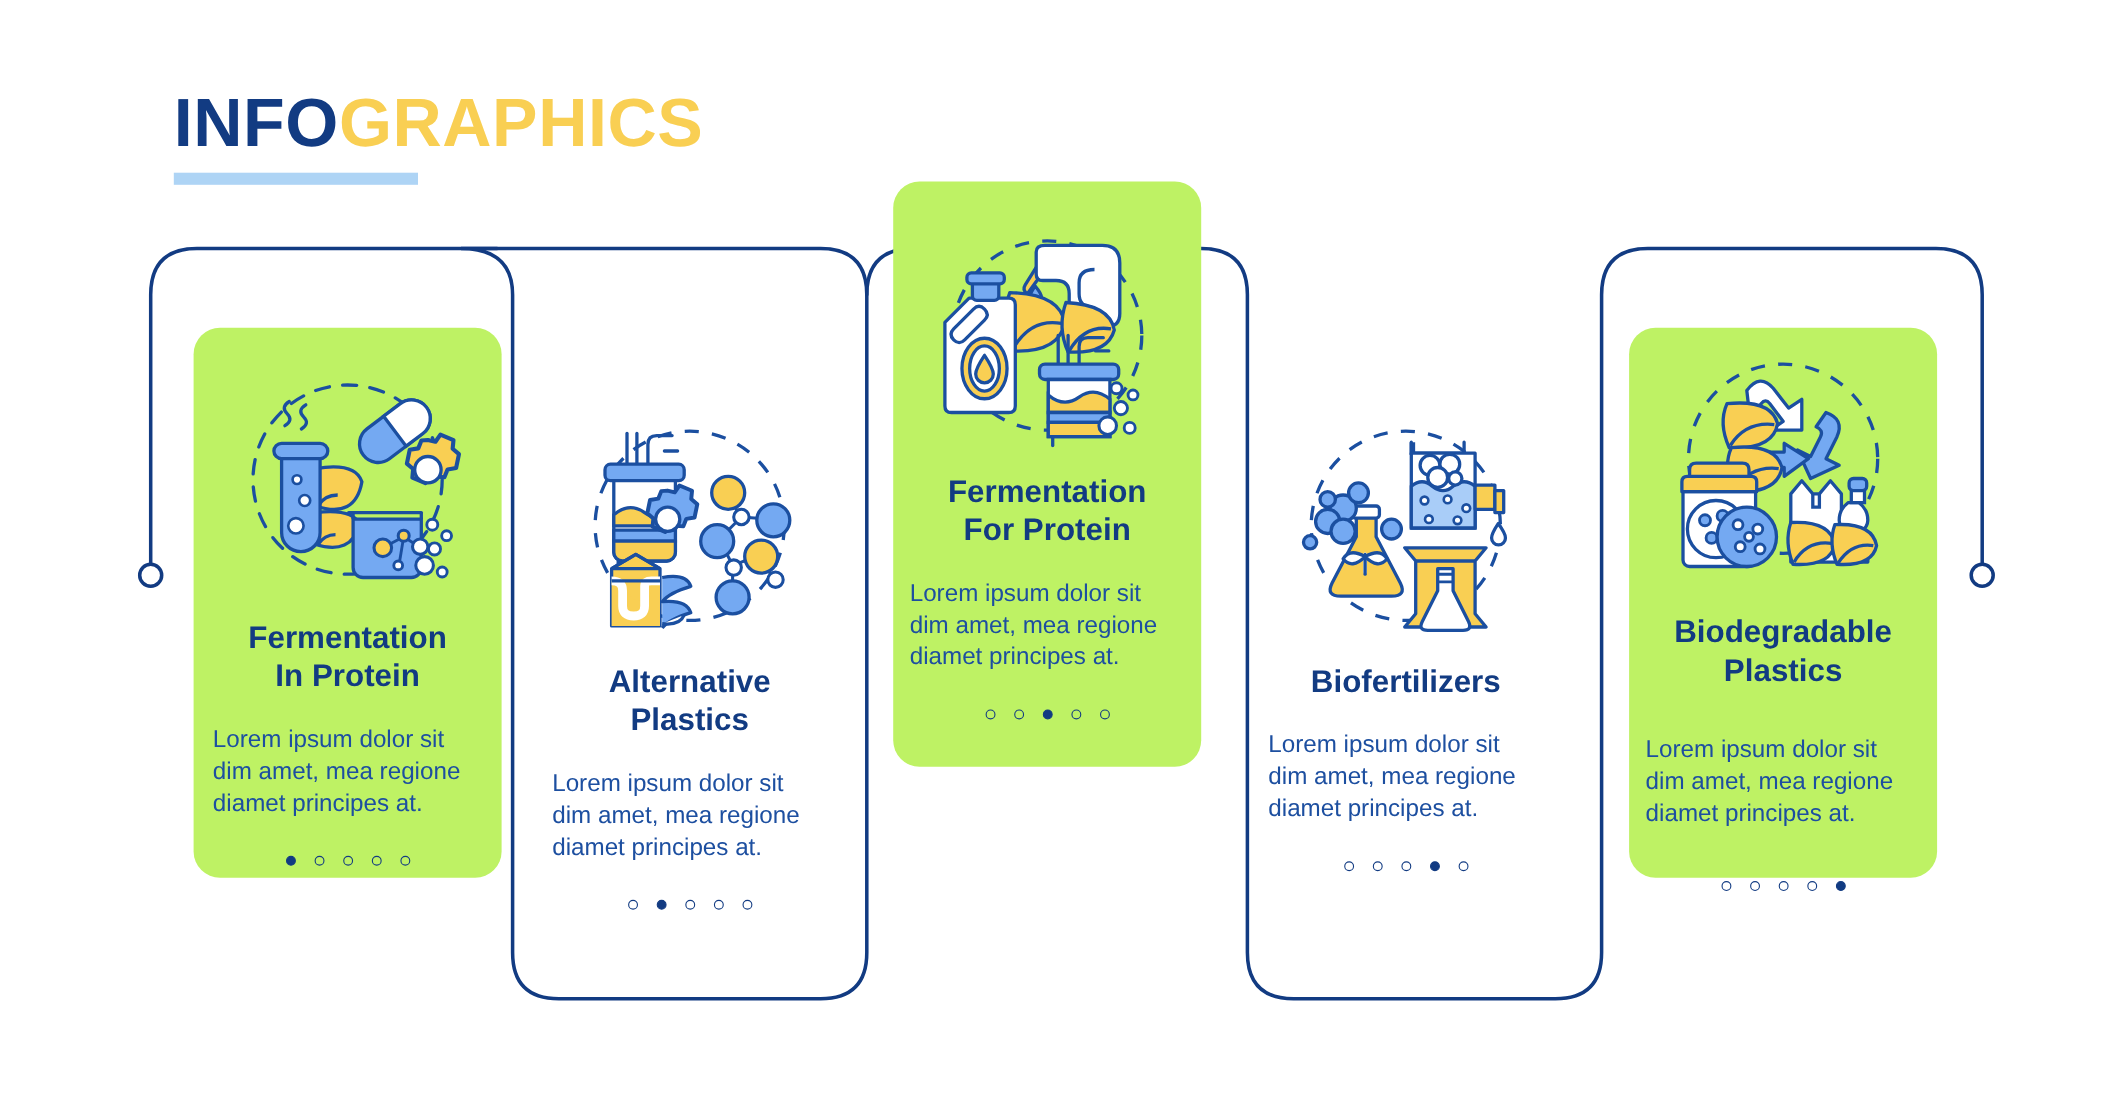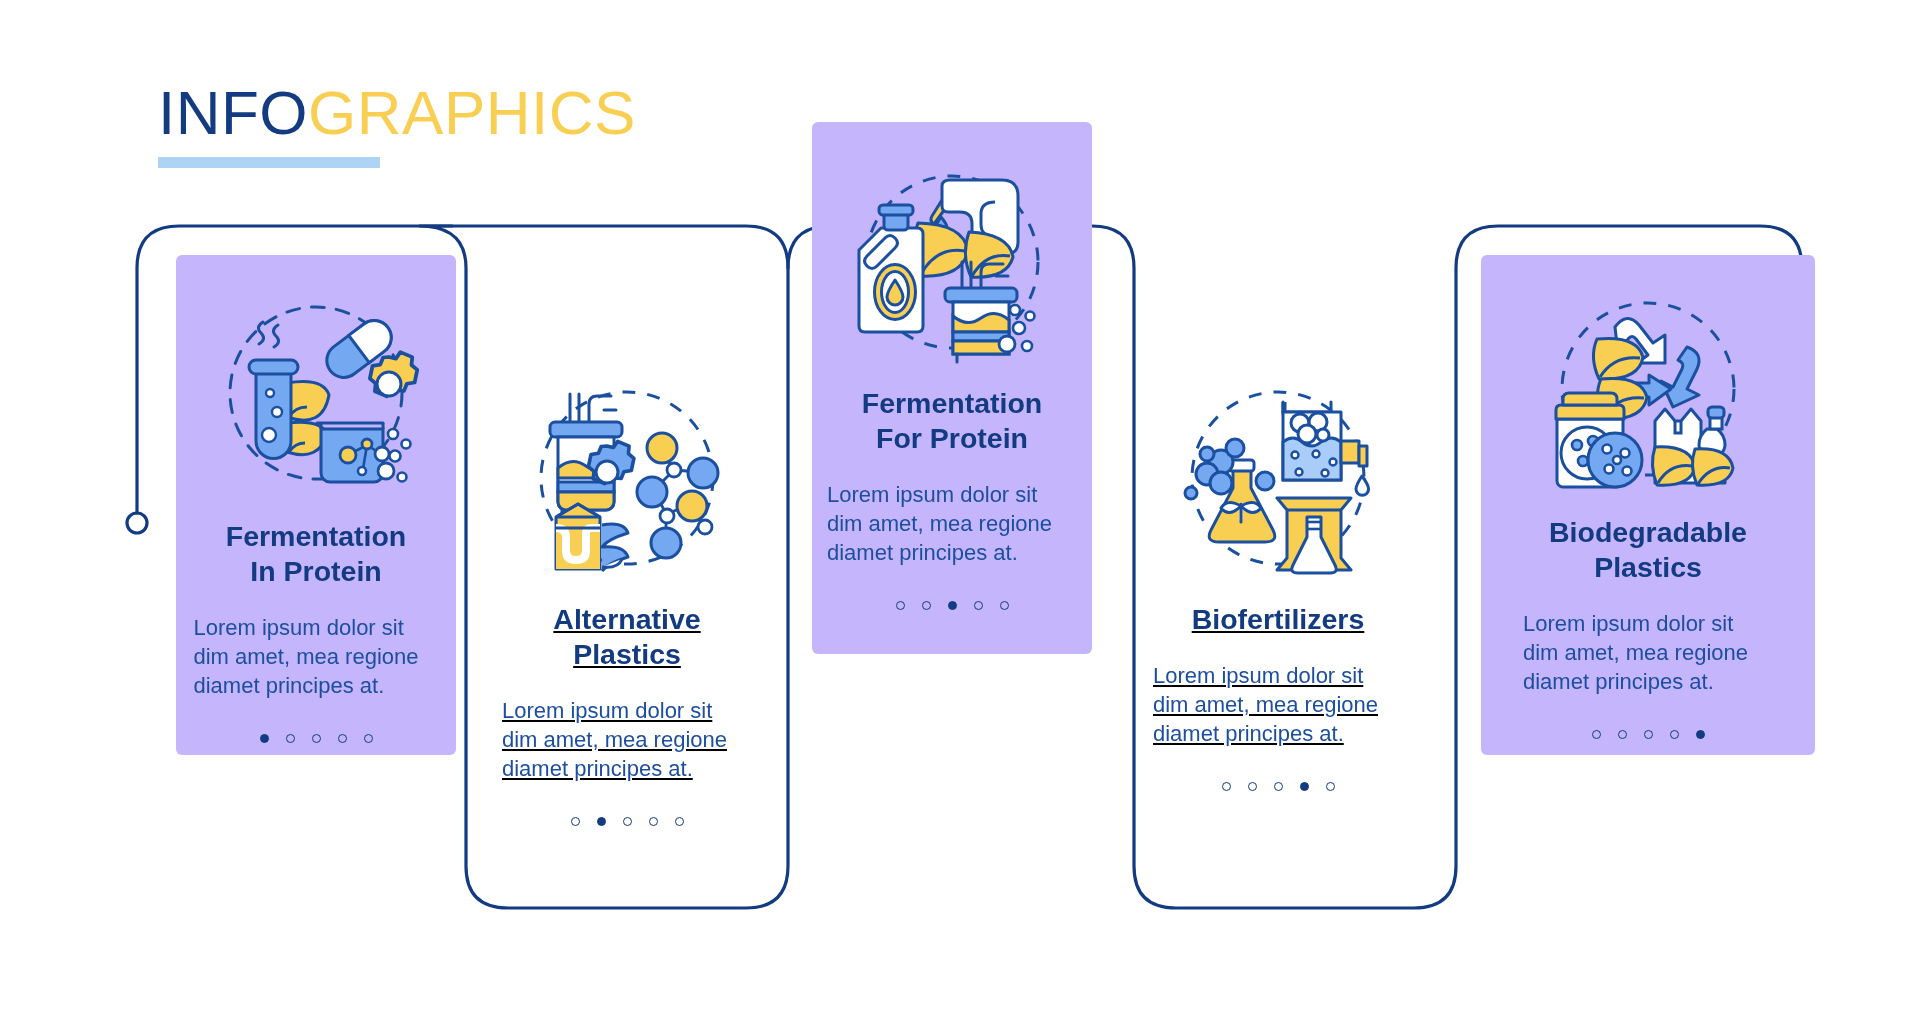--- a/index.html
+++ b/index.html
@@ -17,21 +17,21 @@
 
   
   #title-block {
     position: absolute;
     left: 158px;
     top: 82px;
     width: 600px;
   }
   #title-text {
     font-size: 62px;
-    font-weight: normal;
+    font-weight: bold;
     letter-spacing: 0.5px;
     line-height: 1;
     margin: 0;
     white-space: nowrap;
   }
   .title-a { color: #123b82; }
   .title-b { color: #f9cf53; }
   #title-underline {
     margin-top: 13px;
     width: 222px;
@@ -51,26 +51,26 @@
 
   
   .card {
     position: absolute;
     box-sizing: border-box;
     display: flex;
     flex-direction: column;
     align-items: center;
   }
   .card.filled {
-    background: #c4b5fd;
-    border-radius: 6px;
+    background: #bef264;
+    border-radius: 24px;
+    margin-top: 43px;
   }
   .card.outline {
     background: transparent;
-    text-decoration: underline;
   }
 
   .card-icon {
     margin-top: 4px;
   }
   .card-title {
     color: #123b82;
     font-weight: bold;
     font-size: 28.5px;
     line-height: 1.22;
@@ -382,21 +382,21 @@
   <div class="card-body" style="margin-top:24px; width:250px;">Lorem ipsum dolor sit dim amet, mea regione diamet principes at.</div>
   <div class="card-dots" style="margin-top:34px;">
     <span class="dot"></span>
     <span class="dot"></span>
     <span class="dot"></span>
     <span class="dot active"></span>
     <span class="dot"></span>
   </div>
 </div>
 
-<div class="card filled" style="left:1481px; top:255px; width:334px; height:500px; padding-top:34px;">
+<div class="card filled" style="left:1481px; top:255px; width:280px; height:500px; padding-top:19px;gap:14px;">
   <div class="card-icon">
     <svg width="210" height="200" viewBox="0 0 210 200">
       <circle cx="105" cy="96" r="86" fill="none" stroke="#1b4fa0" stroke-width="3" stroke-dasharray="13 12"></circle>
 
       <path d="M72 34 q12 -16 24 -2 l14 18 l12 -8 v28 h-28 l11 -8 l-12 -16 q-4 -5 -8 0 l-10 14 z" fill="#ffffff" stroke="#1b4fa0" stroke-width="3" stroke-linejoin="round"></path>
 
       <path d="M144 54 q17 6 10 22 l-10 20 l12 6 l-26 12 l-12 -26 l12 6 l9 -18 q3 -6 -4 -9 z" fill="#74a9f2" stroke="#1b4fa0" stroke-width="3" stroke-linejoin="round"></path>
 
       <path d="M128 96 l-22 -14 v8 h-22 v14 h22 v8 z" fill="#74a9f2" stroke="#1b4fa0" stroke-width="3" stroke-linejoin="round"></path>
 

